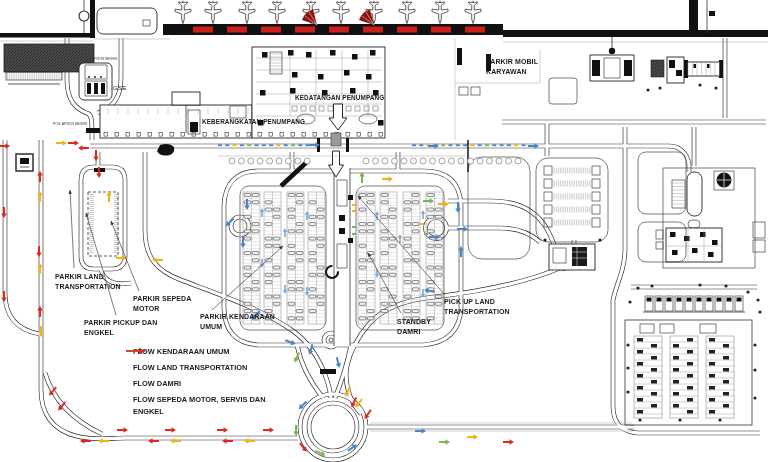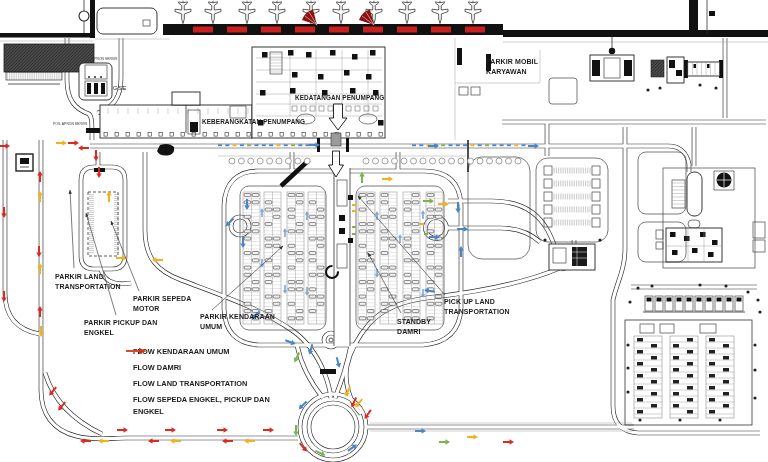--- a/index.html
+++ b/index.html
@@ -959,31 +959,31 @@
 </div>
 
 <div class="legend">
   <div class="legend-row">
     <svg class="lg-arrow c0" width="22" height="8">
       <polygon points="0,3.2 13,3.2 13,1 20,4 13,7 13,4.8 0,4.8" fill="currentColor"></polygon>
         </svg>
     <span class="lg-label">FLOW KENDARAAN UMUM</span>
   </div>
   <div class="legend-row">
+    <svg class="lg-arrow c1" width="22" height="8">
+      <polygon points="0,3.2 13,3.2 13,1 20,4 13,7 13,4.8 0,4.8" fill="currentColor"></polygon>
+        </svg>
+    <span class="lg-label">FLOW LAND TRANSPORTATION</span>
+  </div>
+  <div class="legend-row">
     <svg class="lg-arrow c2" width="22" height="8">
       <polygon points="0,3.2 13,3.2 13,1 20,4 13,7 13,4.8 0,4.8" fill="currentColor"></polygon>
         </svg>
     <span class="lg-label">FLOW DAMRI</span>
   </div>
   <div class="legend-row">
-    <svg class="lg-arrow c1" width="22" height="8">
-      <polygon points="0,3.2 13,3.2 13,1 20,4 13,7 13,4.8 0,4.8" fill="currentColor"></polygon>
-        </svg>
-    <span class="lg-label">FLOW LAND TRANSPORTATION</span>
-  </div>
-  <div class="legend-row">
     <svg class="lg-arrow c3" width="22" height="8">
       <polygon points="0,3.2 13,3.2 13,1 20,4 13,7 13,4.8 0,4.8" fill="currentColor"></polygon>
         </svg>
-    <span class="lg-label">FLOW SEPEDA ENGKEL, PICKUP DAN ENGKEL</span>
+    <span class="lg-label">FLOW SEPEDA MOTOR, SERVIS DAN ENGKEL</span>
   </div>
 </div>
 </div>
 
 </body></html>

